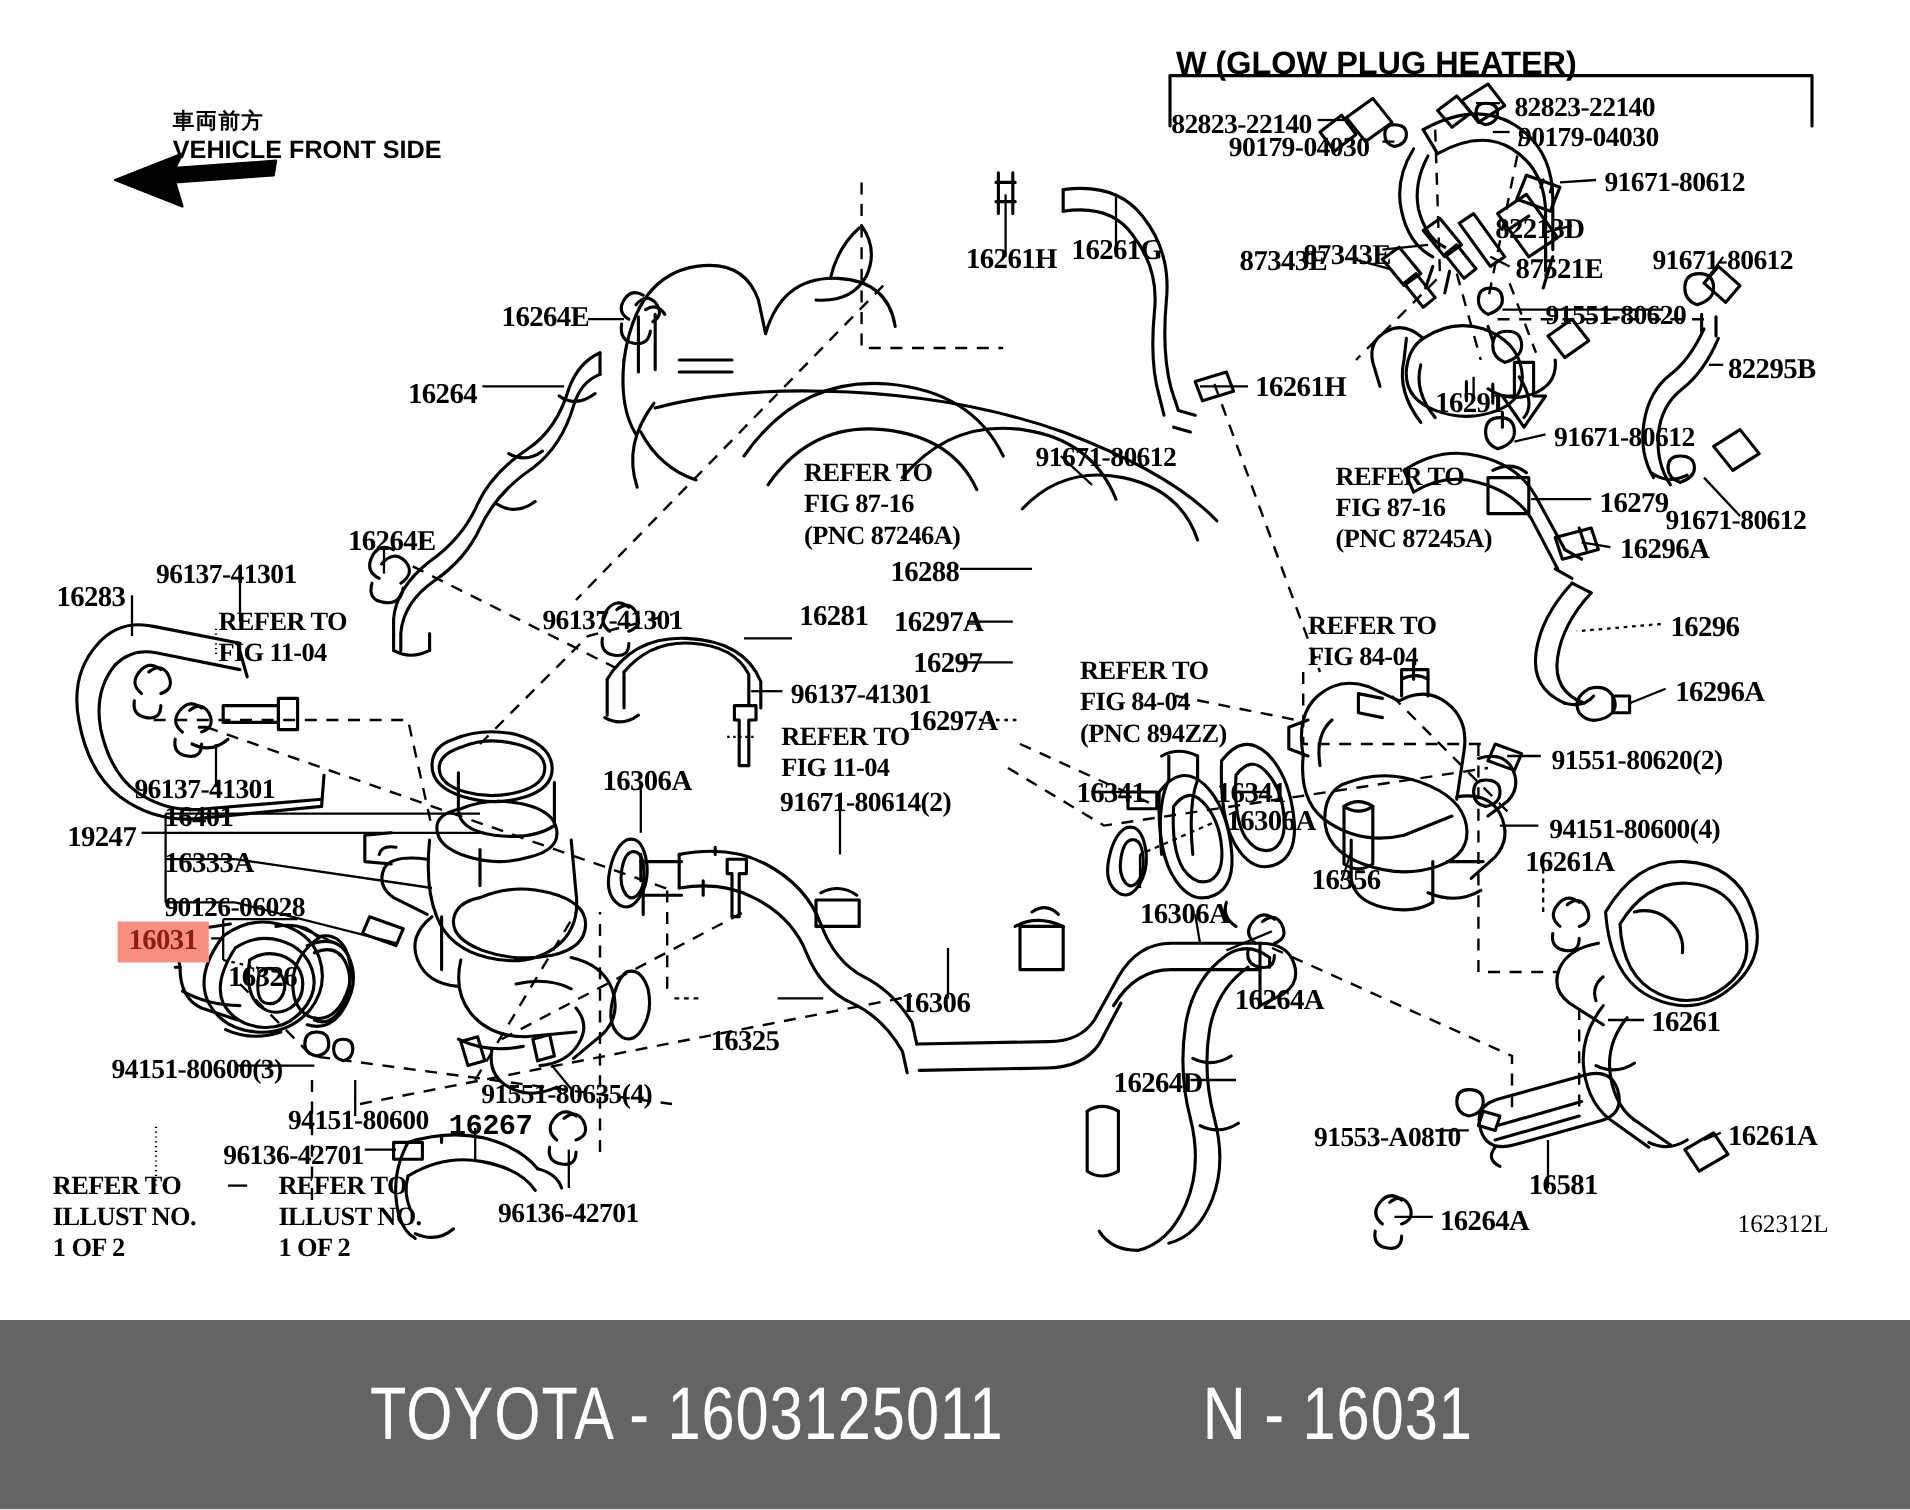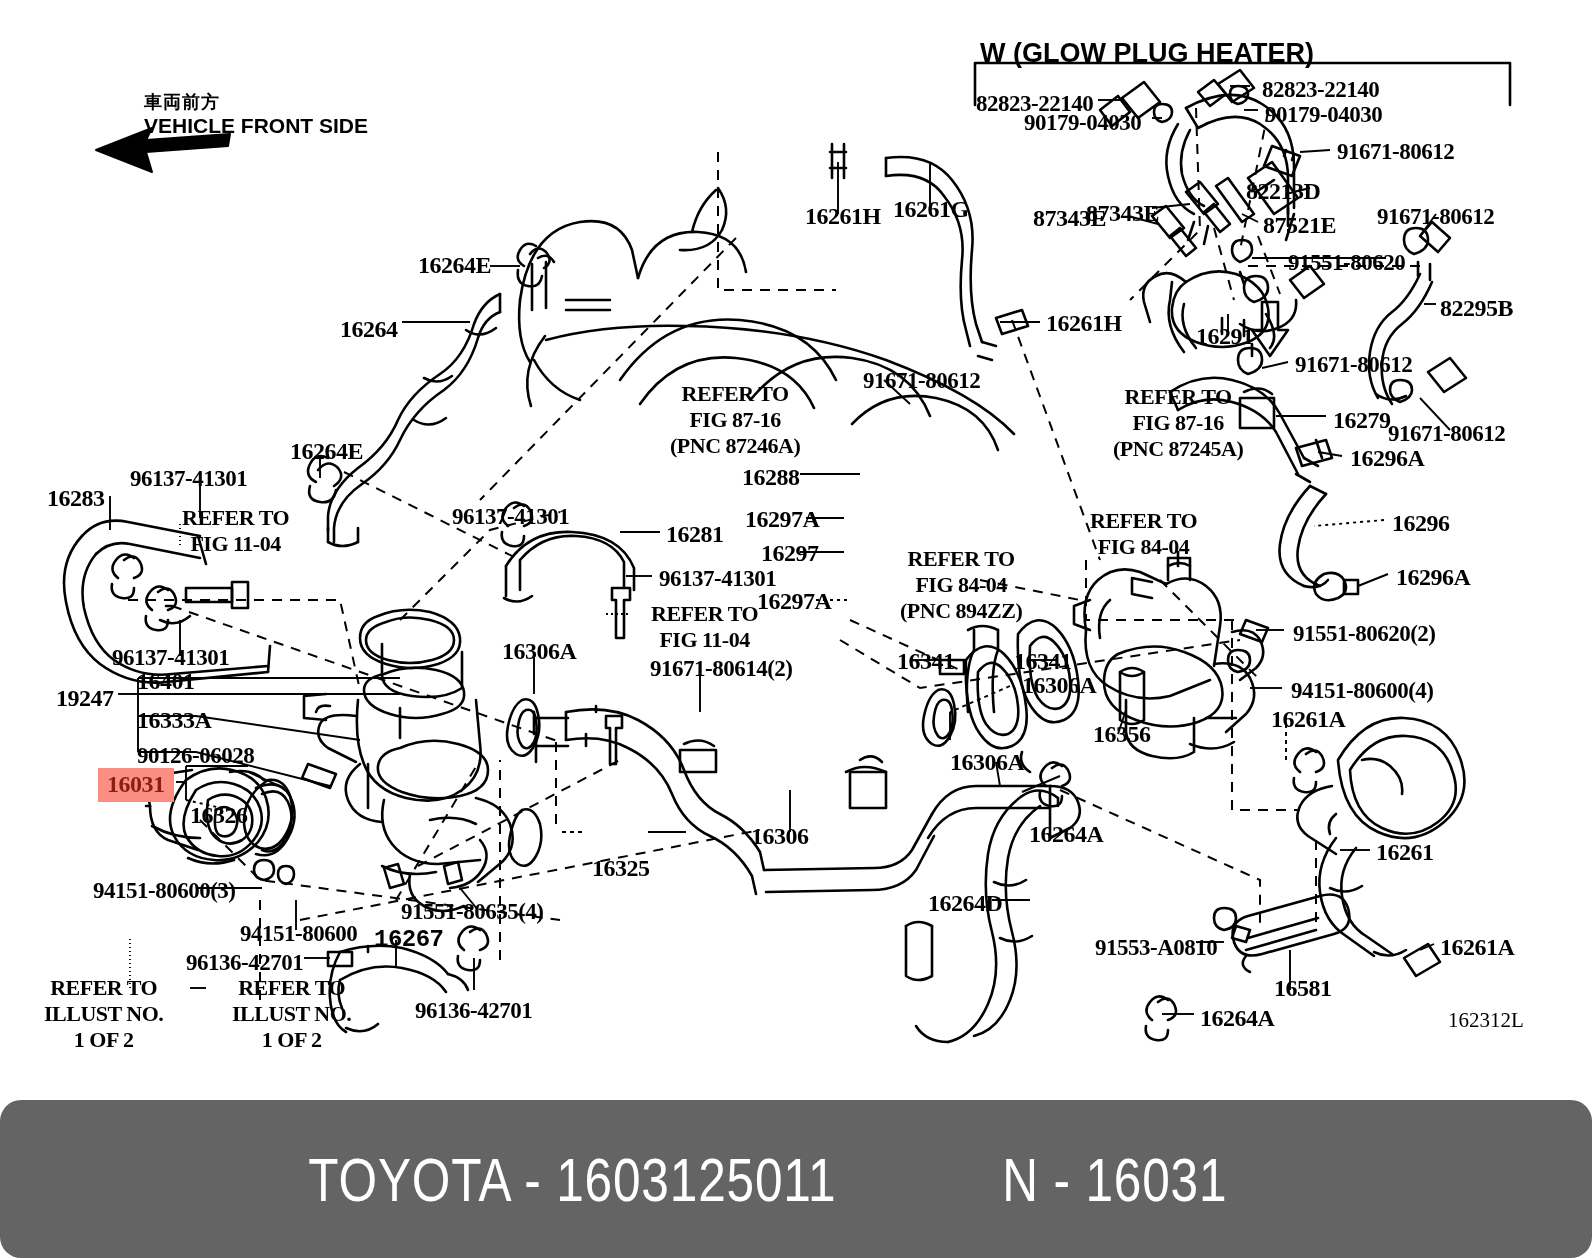--- a/index.html
+++ b/index.html
@@ -6,24 +6,24 @@
   body{font-family:"Liberation Sans",sans-serif;}
   #page{position:relative;width:1592px;height:1258px;background:#fff;overflow:hidden;}
   #diagram{position:absolute;left:0;top:0;width:1592px;height:1100px;background:#fff;}
   #diagram svg{position:absolute;left:0;top:0;}
   .lbl{position:absolute;font-family:"Liberation Serif",serif;font-weight:bold;color:#000;
        white-space:nowrap;letter-spacing:-0.5px;line-height:1.12;}
   .s24{font-size:24px;}
   .s23{font-size:23px;}
   .s22{font-size:22px;}
   .sans{font-family:"Liberation Sans",sans-serif;font-weight:bold;letter-spacing:0px;}
-  .multi{line-height:1.18;text-align:center;}
+  .multi{line-height:1.18;}
   .hl{background:#fb8e82;color:#8c1d12;padding:3px 9px 4px 9px;}
   .jp{font-family:"DejaVu Sans",sans-serif;font-weight:bold;font-size:18px;letter-spacing:1px;}
-  #footer{position:absolute;left:0;top:1100px;width:1592px;height:158px;background:#646464;border-radius:21px;}
+  #footer{position:absolute;left:0;top:1100px;width:1592px;height:158px;background:#646464;}
   #footer .ftxt{position:absolute;top:50%;left:50%;transform:translate(-50%,-50%);
        color:#fff;font-family:"Liberation Sans Narrow","Liberation Sans",sans-serif;
        font-size:62px;font-weight:400;letter-spacing:1px;white-space:nowrap;
        transform-origin:center;}
   #footer .ftxt span{display:inline-block;transform:scaleX(0.80);transform-origin:left center;}
   .fgap{display:inline-block;width:34px;}
   #diagcode{position:absolute;font-family:"Liberation Serif",serif;font-size:21px;color:#000;}
 </style>
 </head>
 <body>
@@ -462,21 +462,21 @@
         <div class="lbl s24" style="left: 1333px; top: 407px;">16279</div>
         <div class="lbl s23" style="left: 1388px; top: 421px;">91671-80612</div>
         <div class="lbl s24" style="left: 1350px; top: 445px;">16296A</div>
         <div class="lbl s24" style="left: 1392px; top: 510px;">16296</div>
         <div class="lbl s24" style="left: 1396px; top: 564px;">16296A</div>
         <div class="lbl s23" style="left: 863px; top: 368px;">91671-80612</div>
         <div class="lbl s24" style="left: 742px; top: 464px;">16288</div>
         <div class="lbl s24" style="left: 745px; top: 506px;">16297A</div>
         <div class="lbl s24" style="left: 761px; top: 540px;">16297</div>
         <div class="lbl s24" style="left: 757px; top: 588px;">16297A</div>
-        <div class="lbl s24" style="left: 666px; top: 521px;">16281</div>
+        <div class="lbl s24" style="left: 666px; top: 501px;">16281</div>
         <div class="lbl s23" style="left: 659px; top: 566px;">96137-41301</div>
         <div class="lbl s23" style="left: 452px; top: 504px;">96137-41301</div>
         <div class="lbl s23" style="left: 130px; top: 466px;">96137-41301</div>
         <div class="lbl s24" style="left: 47px; top: 485px;">16283</div>
         <div class="lbl s23" style="left: 112px; top: 645px;">96137-41301</div>
         <div class="lbl s24" style="left: 56px; top: 685px;">19247</div>
         <div class="lbl s24" style="left: 137px; top: 668px;">16401</div>
         <div class="lbl s24" style="left: 137px; top: 707px;">16333A</div>
         <div class="lbl s23" style="left: 137px; top: 743px;">90126-06028</div>
         <div class="lbl s24" style="left: 190px; top: 761px; margin-top: 41px;">16326</div>

